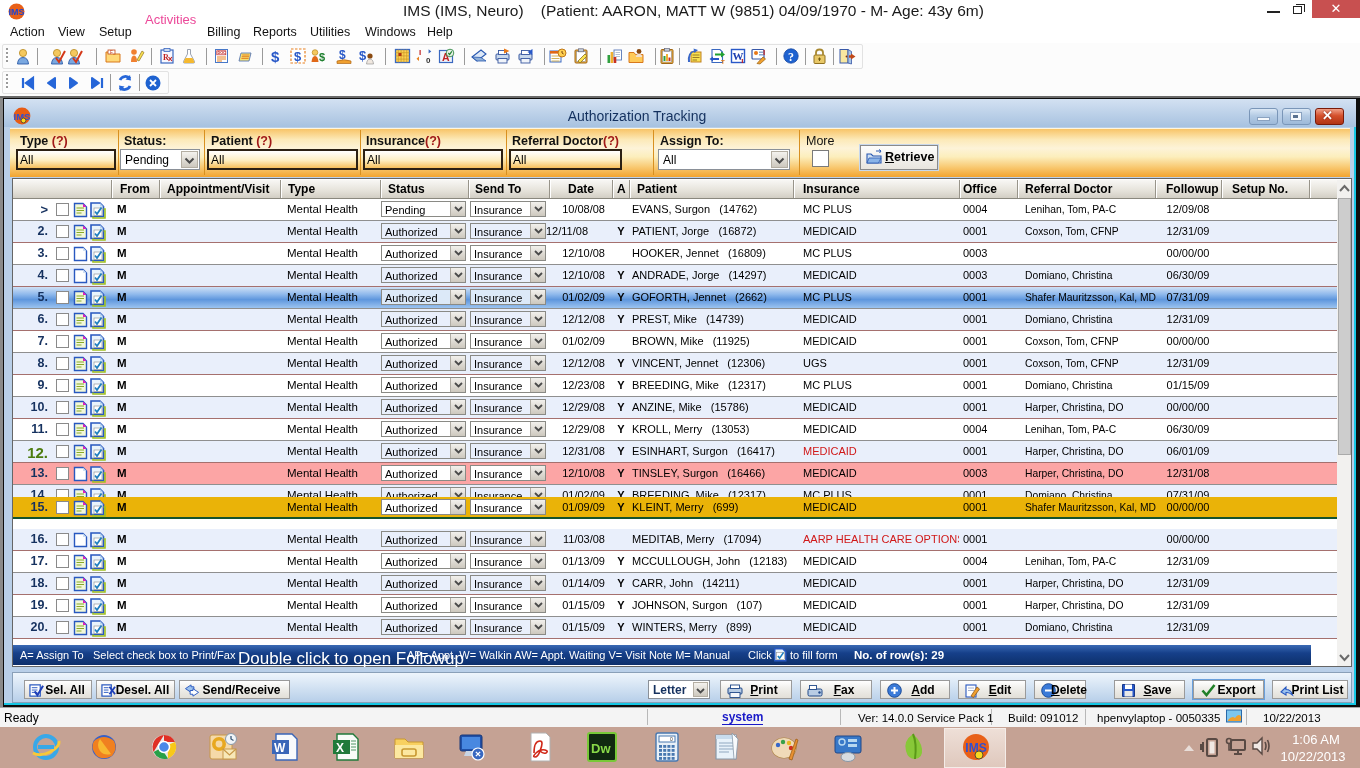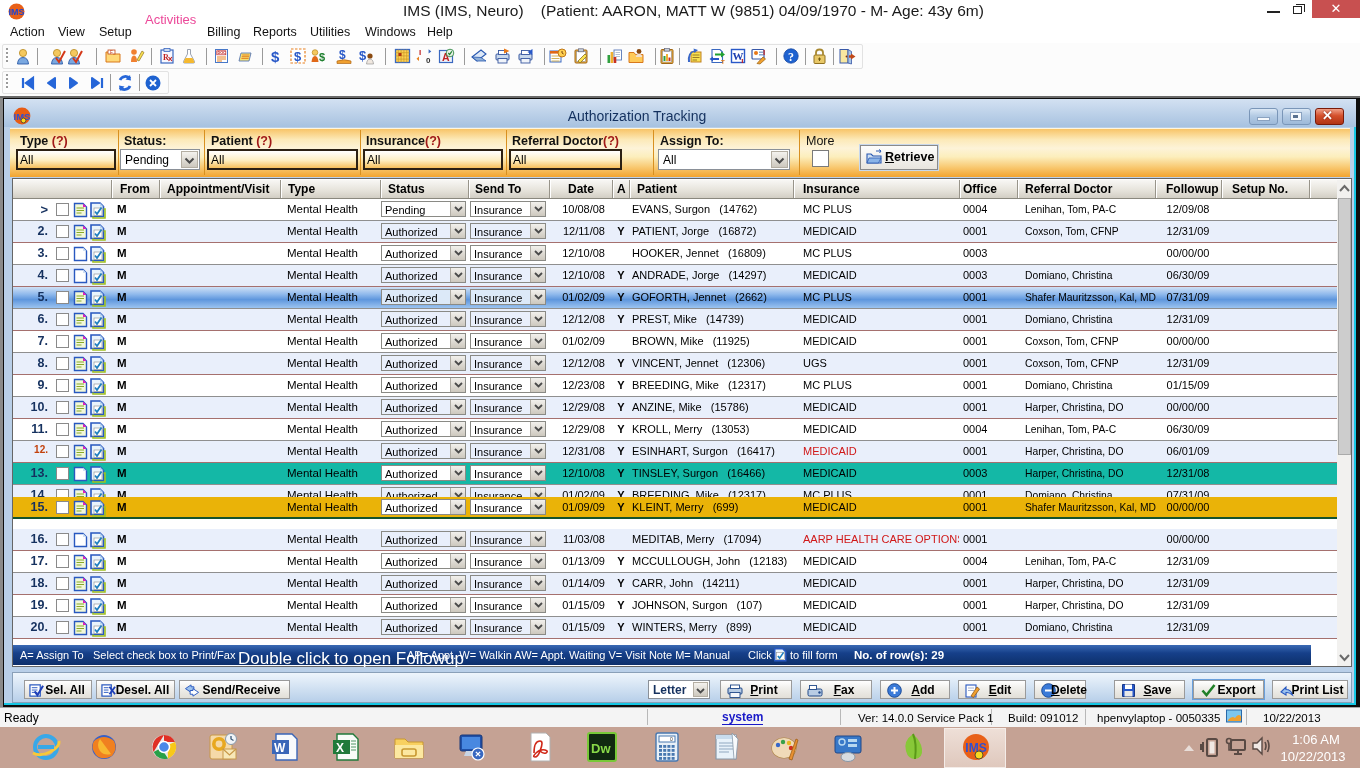--- a/index.html
+++ b/index.html
@@ -415,21 +415,21 @@
       </span>
     </div>
 <div class="combo" style="left:457px;width:76px;background:#e9effb">
       <span class="tx">Insurance</span>
       <span class="ar">
         <svg width="9" height="6" viewBox="0 0 9 6">
           <path d="M1 1 L4.5 4.5 L8 1" stroke="#4a4a4a" stroke-width="1.8" fill="none"></path>
         </svg>
       </span>
     </div>
-<div class="ab" style="left:533px;top:4px;width:59px;text-align:right">12/11/08</div>
+<div class="ab" style="left:533px;top:4px;width:59px;">12/11/08</div>
 <div class="ab b" style="left:598px;top:4px;width:20px;text-align:center">Y</div>
 <div class="ab" style="left:619px;top:4px;white-space:nowrap">PATIENT, Jorge&nbsp;&nbsp;&nbsp;(16872)</div>
 <div class="ab" style="left:790px;top:4px;color:#000;white-space:nowrap;width:156px;overflow:hidden">MEDICAID</div>
 <div class="ab" style="left:950px;top:4px">0001</div>
 <div class="ab" style="left:1012px;top:4.5px;white-space:nowrap;width:131px;overflow:hidden;font-size:10.3px">Coxson, Tom, CFNP</div>
 <div class="ab" style="left:1142px;top:4px;width:66px;text-align:center">12/31/09</div>
 </div>
 <div class="row" style="top:243px;background:#ffffff;border-bottom:1px solid #8f8f8f">
 <div class="ab b" style="left:0;top:3px;width:35px;text-align:right;color:#15315f;font-size:12.5px">3.</div>
 <div class="cbx" style="left:43px"></div>
@@ -789,21 +789,21 @@
     </div>
 <div class="ab" style="left:533px;top:4px;width:59px;text-align:right">12/29/08</div>
 <div class="ab b" style="left:598px;top:4px;width:20px;text-align:center">Y</div>
 <div class="ab" style="left:619px;top:4px;white-space:nowrap">KROLL, Merry&nbsp;&nbsp;&nbsp;(13053)</div>
 <div class="ab" style="left:790px;top:4px;color:#000;white-space:nowrap;width:156px;overflow:hidden">MEDICAID</div>
 <div class="ab" style="left:950px;top:4px">0004</div>
 <div class="ab" style="left:1012px;top:4.5px;white-space:nowrap;width:131px;overflow:hidden;font-size:10.3px">Lenihan, Tom, PA-C</div>
 <div class="ab" style="left:1142px;top:4px;width:66px;text-align:center">06/30/09</div>
 </div>
 <div class="row" style="top:441px;background:#e9effb;border-bottom:1px solid #a5706e">
-<div class="ab b" style="left:0;top:3px;width:35px;text-align:right;color:#c2410c;font-size:10px">12.</div>
+<div class="ab b" style="left:0;top:3px;width:35px;text-align:right;color:#4d7c0f;font-size:15px">12.</div>
 <div class="cbx" style="left:43px"></div>
 <svg class="ab" style="left:60px;top:3px" width="15" height="16" viewBox="0 0 15 16">
       <path d="M1.5 1.5 L10 1.5 L13.5 5 L13.5 14.5 L1.5 14.5 Z" fill="#f2f8d8" stroke="#2858c0" stroke-width="1.4"></path>
       <path d="M10 1.5 L13.5 5 L10 5 Z" fill="#e020c0"></path>
       <path d="M3.5 6 L11 6 M3.5 8.5 L11 8.5 M3.5 11 L8.5 11" stroke="#88a828" stroke-width="1.2"></path>
     </svg>
 <svg class="ab" style="left:76px;top:2px" width="17" height="18" viewBox="0 0 17 18">
       <path d="M2 2 L11 2 L14.5 5.5 L14.5 15.5 L2 15.5 Z" fill="#eaf4fc" stroke="#2858c0" stroke-width="1.6"></path>
       <path d="M11 2 L14.5 5.5 L11 5.5 Z" fill="#b8d4f0"></path>
       <path d="M14.5 8 L16 8 L16 17 L4 17 L4 15.5" fill="none" stroke="#a0c020" stroke-width="1.6"></path>
@@ -829,21 +829,21 @@
       </span>
     </div>
 <div class="ab" style="left:533px;top:4px;width:59px;text-align:right">12/31/08</div>
 <div class="ab b" style="left:598px;top:4px;width:20px;text-align:center">Y</div>
 <div class="ab" style="left:619px;top:4px;white-space:nowrap">ESINHART, Surgon&nbsp;&nbsp;&nbsp;(16417)</div>
 <div class="ab" style="left:790px;top:4px;color:#d01818;white-space:nowrap;width:156px;overflow:hidden">MEDICAID</div>
 <div class="ab" style="left:950px;top:4px">0001</div>
 <div class="ab" style="left:1012px;top:4.5px;white-space:nowrap;width:131px;overflow:hidden;font-size:10.3px">Harper, Christina, DO</div>
 <div class="ab" style="left:1142px;top:4px;width:66px;text-align:center">06/01/09</div>
 </div>
-<div class="row" style="top:463px;background:#14b8a6;border-bottom:1px solid #8f8f8f">
+<div class="row" style="top:463px;background:#fca5a5;border-bottom:1px solid #8f8f8f">
 <div class="ab b" style="left:0;top:3px;width:35px;text-align:right;color:#15315f;font-size:12.5px">13.</div>
 <div class="cbx" style="left:43px"></div>
 <svg class="ab" style="left:60px;top:3px" width="15" height="16" viewBox="0 0 15 16">
       <path d="M1.5 1.5 L10 1.5 L13.5 5 L13.5 14.5 L1.5 14.5 Z" fill="#fff" stroke="#2858c0" stroke-width="1.4"></path>
       <path d="M10 1.5 L13.5 5 L10 5 Z" fill="#cfe0f4"></path>
     </svg>
 <svg class="ab" style="left:76px;top:2px" width="17" height="18" viewBox="0 0 17 18">
       <path d="M2 2 L11 2 L14.5 5.5 L14.5 15.5 L2 15.5 Z" fill="#eaf4fc" stroke="#2858c0" stroke-width="1.6"></path>
       <path d="M11 2 L14.5 5.5 L11 5.5 Z" fill="#b8d4f0"></path>
       <path d="M14.5 8 L16 8 L16 17 L4 17 L4 15.5" fill="none" stroke="#a0c020" stroke-width="1.6"></path>

